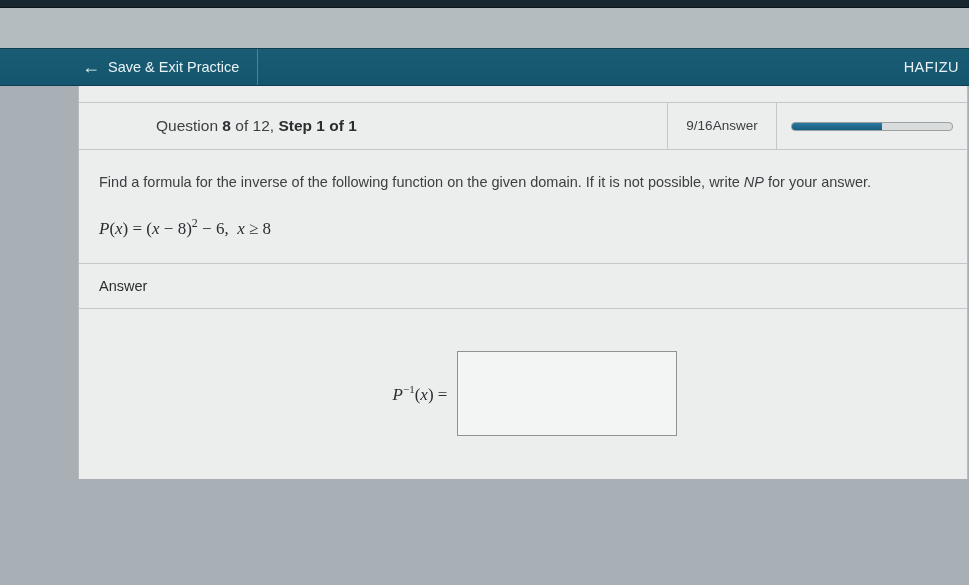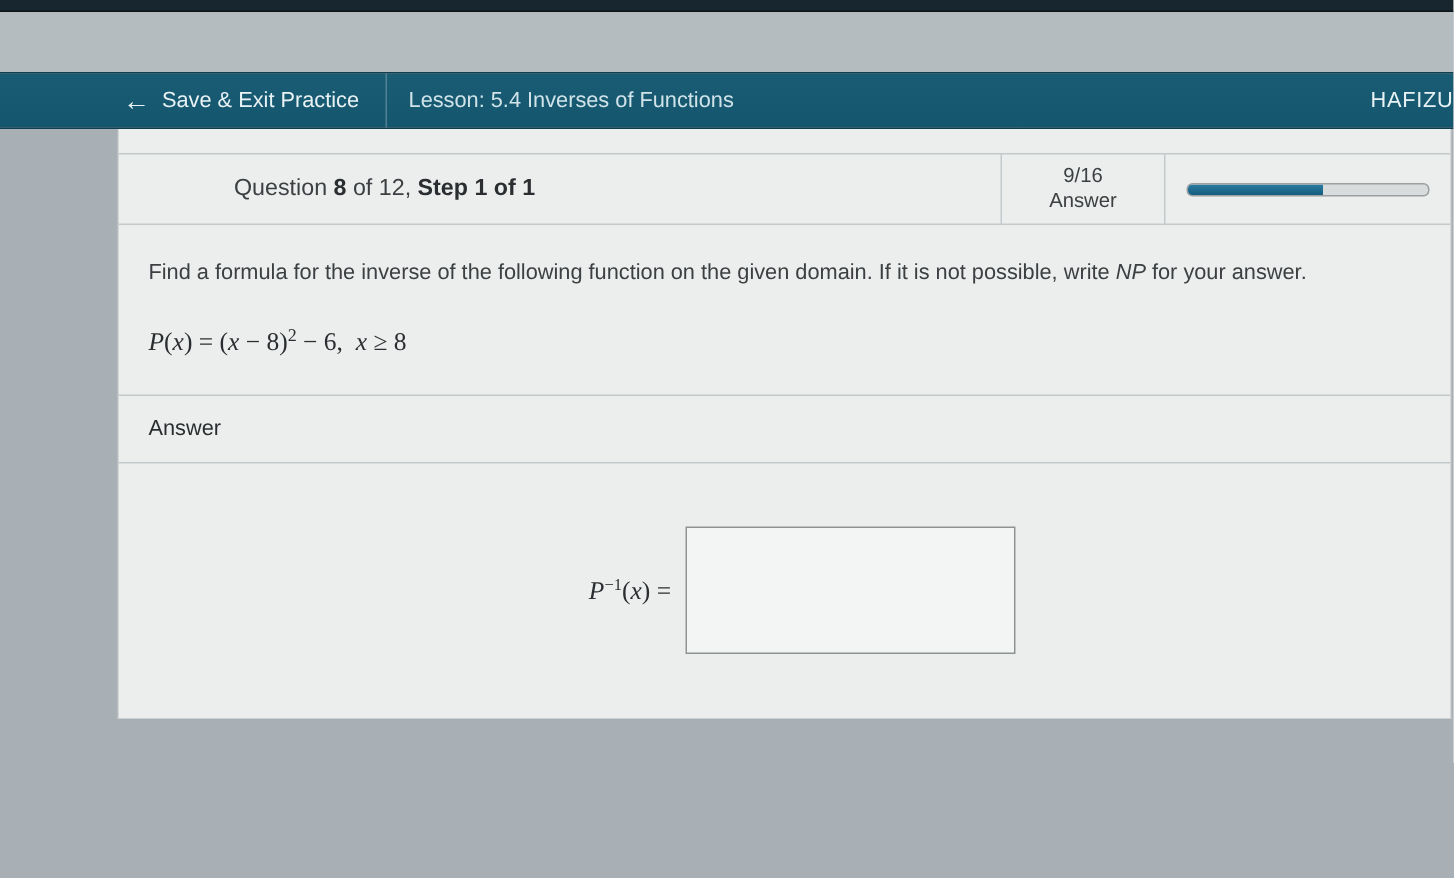--- a/index.html
+++ b/index.html
@@ -43,20 +43,21 @@
     .nav-back .arrow {
       font-size: 18px;
       line-height: 1;
     }
     .nav-lesson {
       padding-left: 14px;
       color: #cfe3e9;
     }
     .nav-user {
       margin-left: auto;
+      padding-right: 10px;
       color: #e8f2f5;
       letter-spacing: .5px;
     }
     .card {
       background: #eceeee;
       margin: 0 0 0 78px;
       width: 890px;
       border-left: 1px solid #b7bdbe;
       border-right: 1px solid #b7bdbe;
     }
@@ -75,21 +76,21 @@
       flex: 1;
       margin-left: 41px;
     }
     .q-title b { font-weight: 700; color: #2b2e30; }
     .score-box {
       width: 110px;
       height: 48px;
       border-left: 1px solid #c3c9ca;
       border-right: 1px solid #c3c9ca;
       display: flex;
-      flex-direction: column;
+      flex-direction: row;
       justify-content: center;
       align-items: center;
       font-size: 13.5px;
       color: #3d4042;
       line-height: 1.25;
     }
     .progress-wrap {
       width: 190px;
       display: flex;
       align-items: center;
@@ -161,21 +162,20 @@
 <body>
 
 <div class="chrome-bar"></div>
 <div class="spacer-top"></div>
 
 <div class="nav-bar">
   <div class="nav-back">
     <span class="arrow">←</span>
     <span>Save &amp; Exit Practice</span>
   </div>
-  <div class="nav-lesson">Lesson: 5.4 Inverses of Functions</div>
   <div class="nav-user">HAFIZU</div>
 </div>
 
 <div class="card">
   <div class="card-top-spacer"></div>
 
   <div class="q-header">
     <div class="q-title">
       <span>Question </span><b>8</b><span> of 12, </span><b>Step 1 of 1</b>
     </div>

